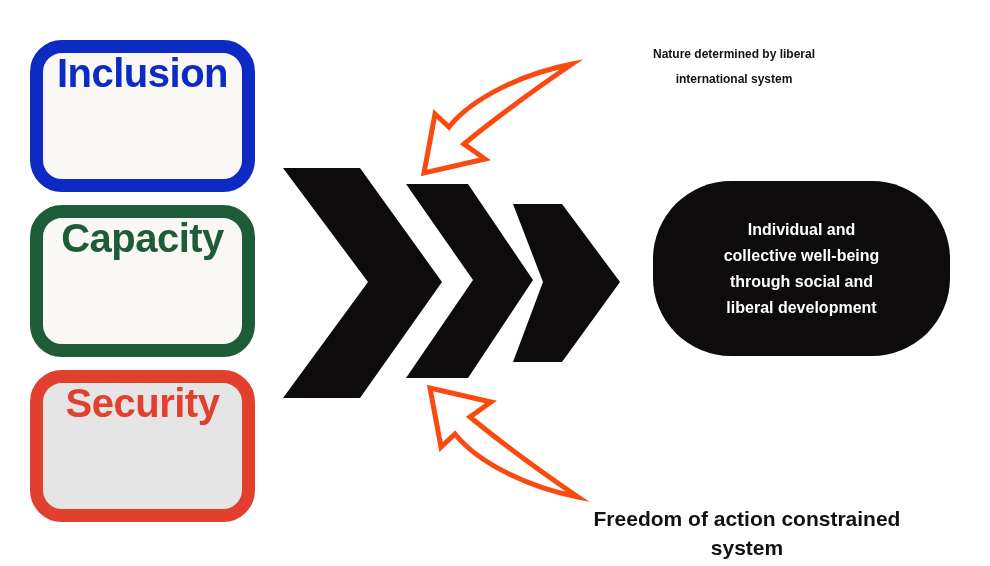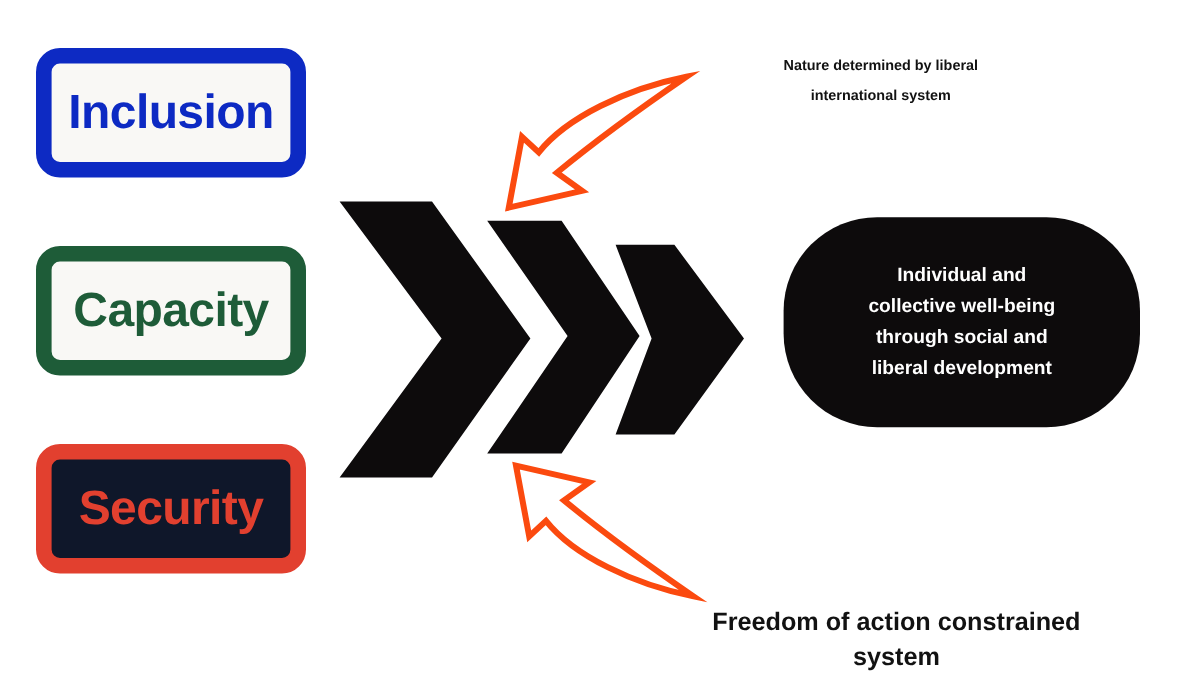--- a/index.html
+++ b/index.html
@@ -6,26 +6,26 @@
   .canvas{
     position:relative;
     width:990px;height:566px;
     background:#ffffff;
     font-family:"Liberation Sans", sans-serif;
     overflow:hidden;
   }
   
   .pill{
     position:absolute;
-    left:30px;width:225px;height:108px;
+    left:30px;width:225px;height:152px;
     box-sizing:border-box;
     border:13px solid #000;
-    border-radius:20px;
+    border-radius:32px;
     background:#f9f8f5;
-    display:flex;align-items:center;justify-content:center;
+    display:flex;align-items:flex-start;justify-content:center;
   }
   .pill-1{top:40px;}
   .pill-2{top:205px;}
   .pill-3{top:370px;}
   .pill .label{
     font-size:40px;font-weight:700;letter-spacing:-0.5px;
     line-height:1;white-space:nowrap;
   }
   
   .shapes{
@@ -70,21 +70,21 @@
 <body>
 
 <div class="canvas">
 
   <div class="pill pill-1" style="border-color: rgb(13, 42, 195); color: rgb(13, 42, 195); background-color: rgb(249, 248, 245);">
     <span class="label">Inclusion</span>
   </div>
   <div class="pill pill-2" style="border-color: rgb(30, 92, 56); color: rgb(30, 92, 56); background-color: rgb(249, 248, 245);">
     <span class="label">Capacity</span>
   </div>
-  <div class="pill pill-3" style="border-color: rgb(226, 64, 47); color: rgb(226, 64, 47); background-color: #0f172a;">
+  <div class="pill pill-3" style="border-color: rgb(226, 64, 47); color: rgb(226, 64, 47); background-color: #e5e5e5;">
     <span class="label">Security</span>
   </div>
 
   <svg class="shapes" viewBox="0 0 990 566">
 
     <polygon points="283,168 360,168 442,282 360,398 283,398 368,282" style="fill: rgb(13, 11, 12);"></polygon>
     <polygon points="406,184 468,184 533,280 468,378 406,378 473,280" style="fill: rgb(13, 11, 12);"></polygon>
     <polygon points="513,204 562,204 620,282 562,362 513,362 543,282" style="fill: rgb(13, 11, 12);"></polygon>
 
     <path class="curved-arrow" d="M 572,64

